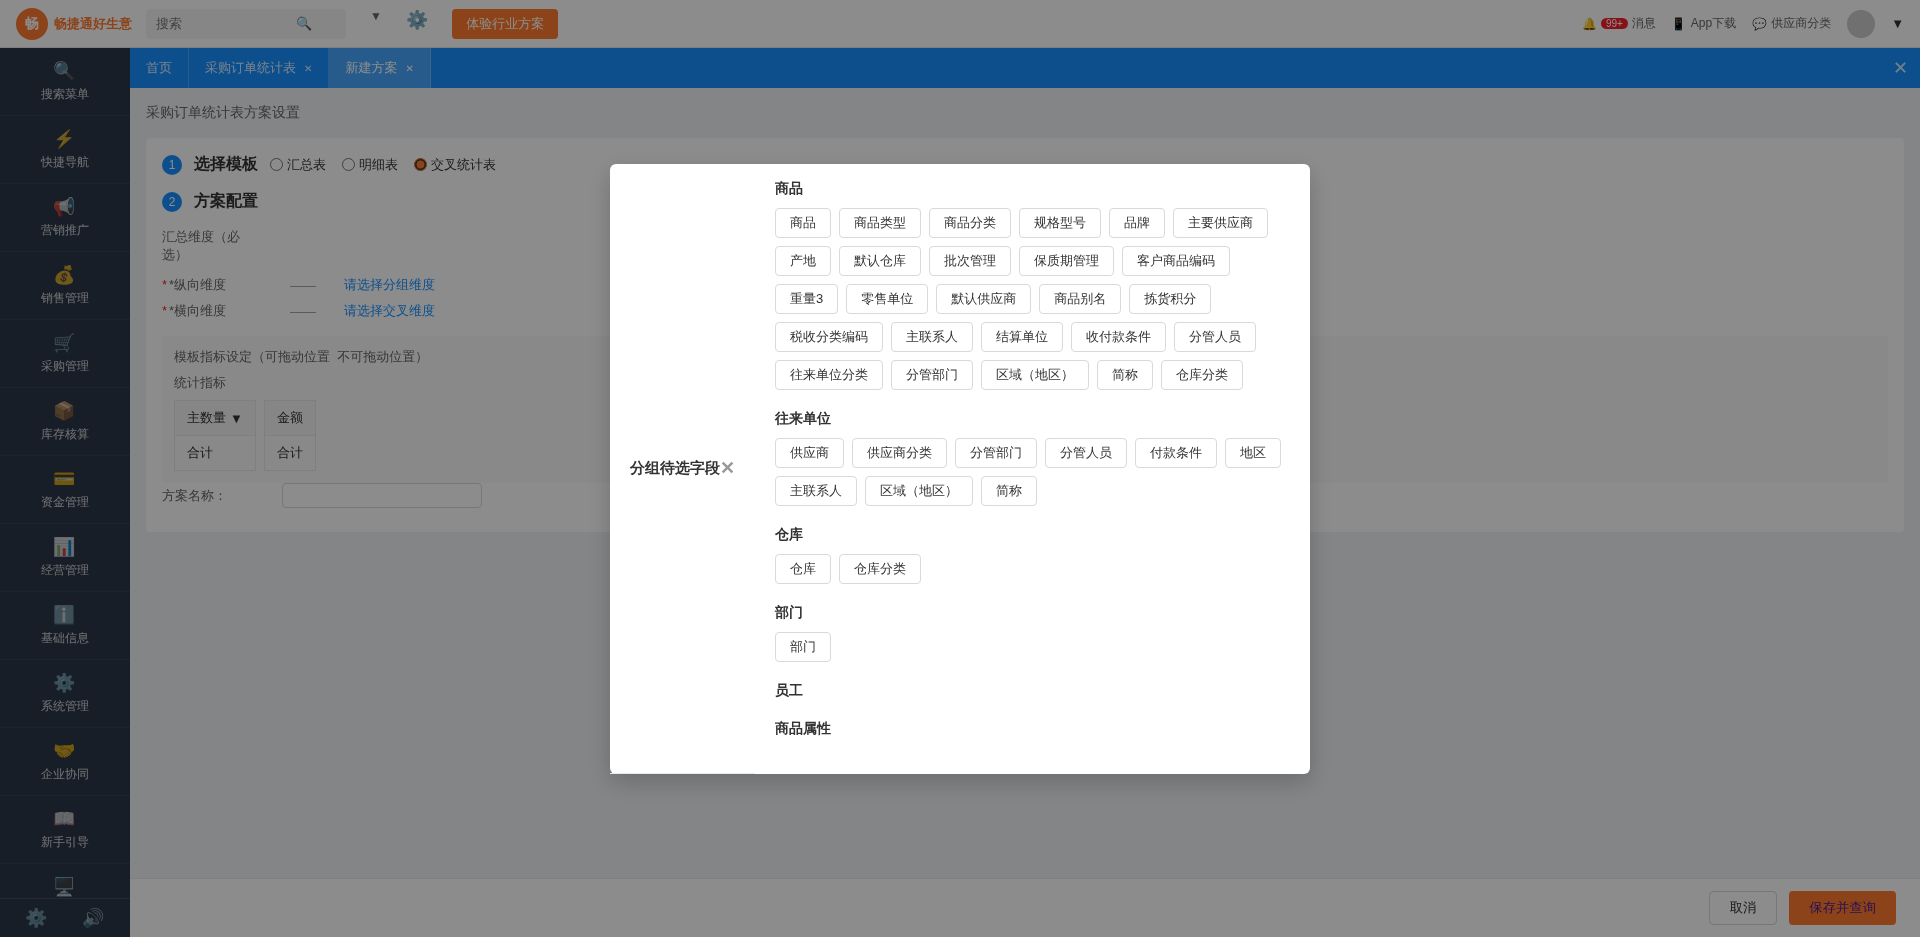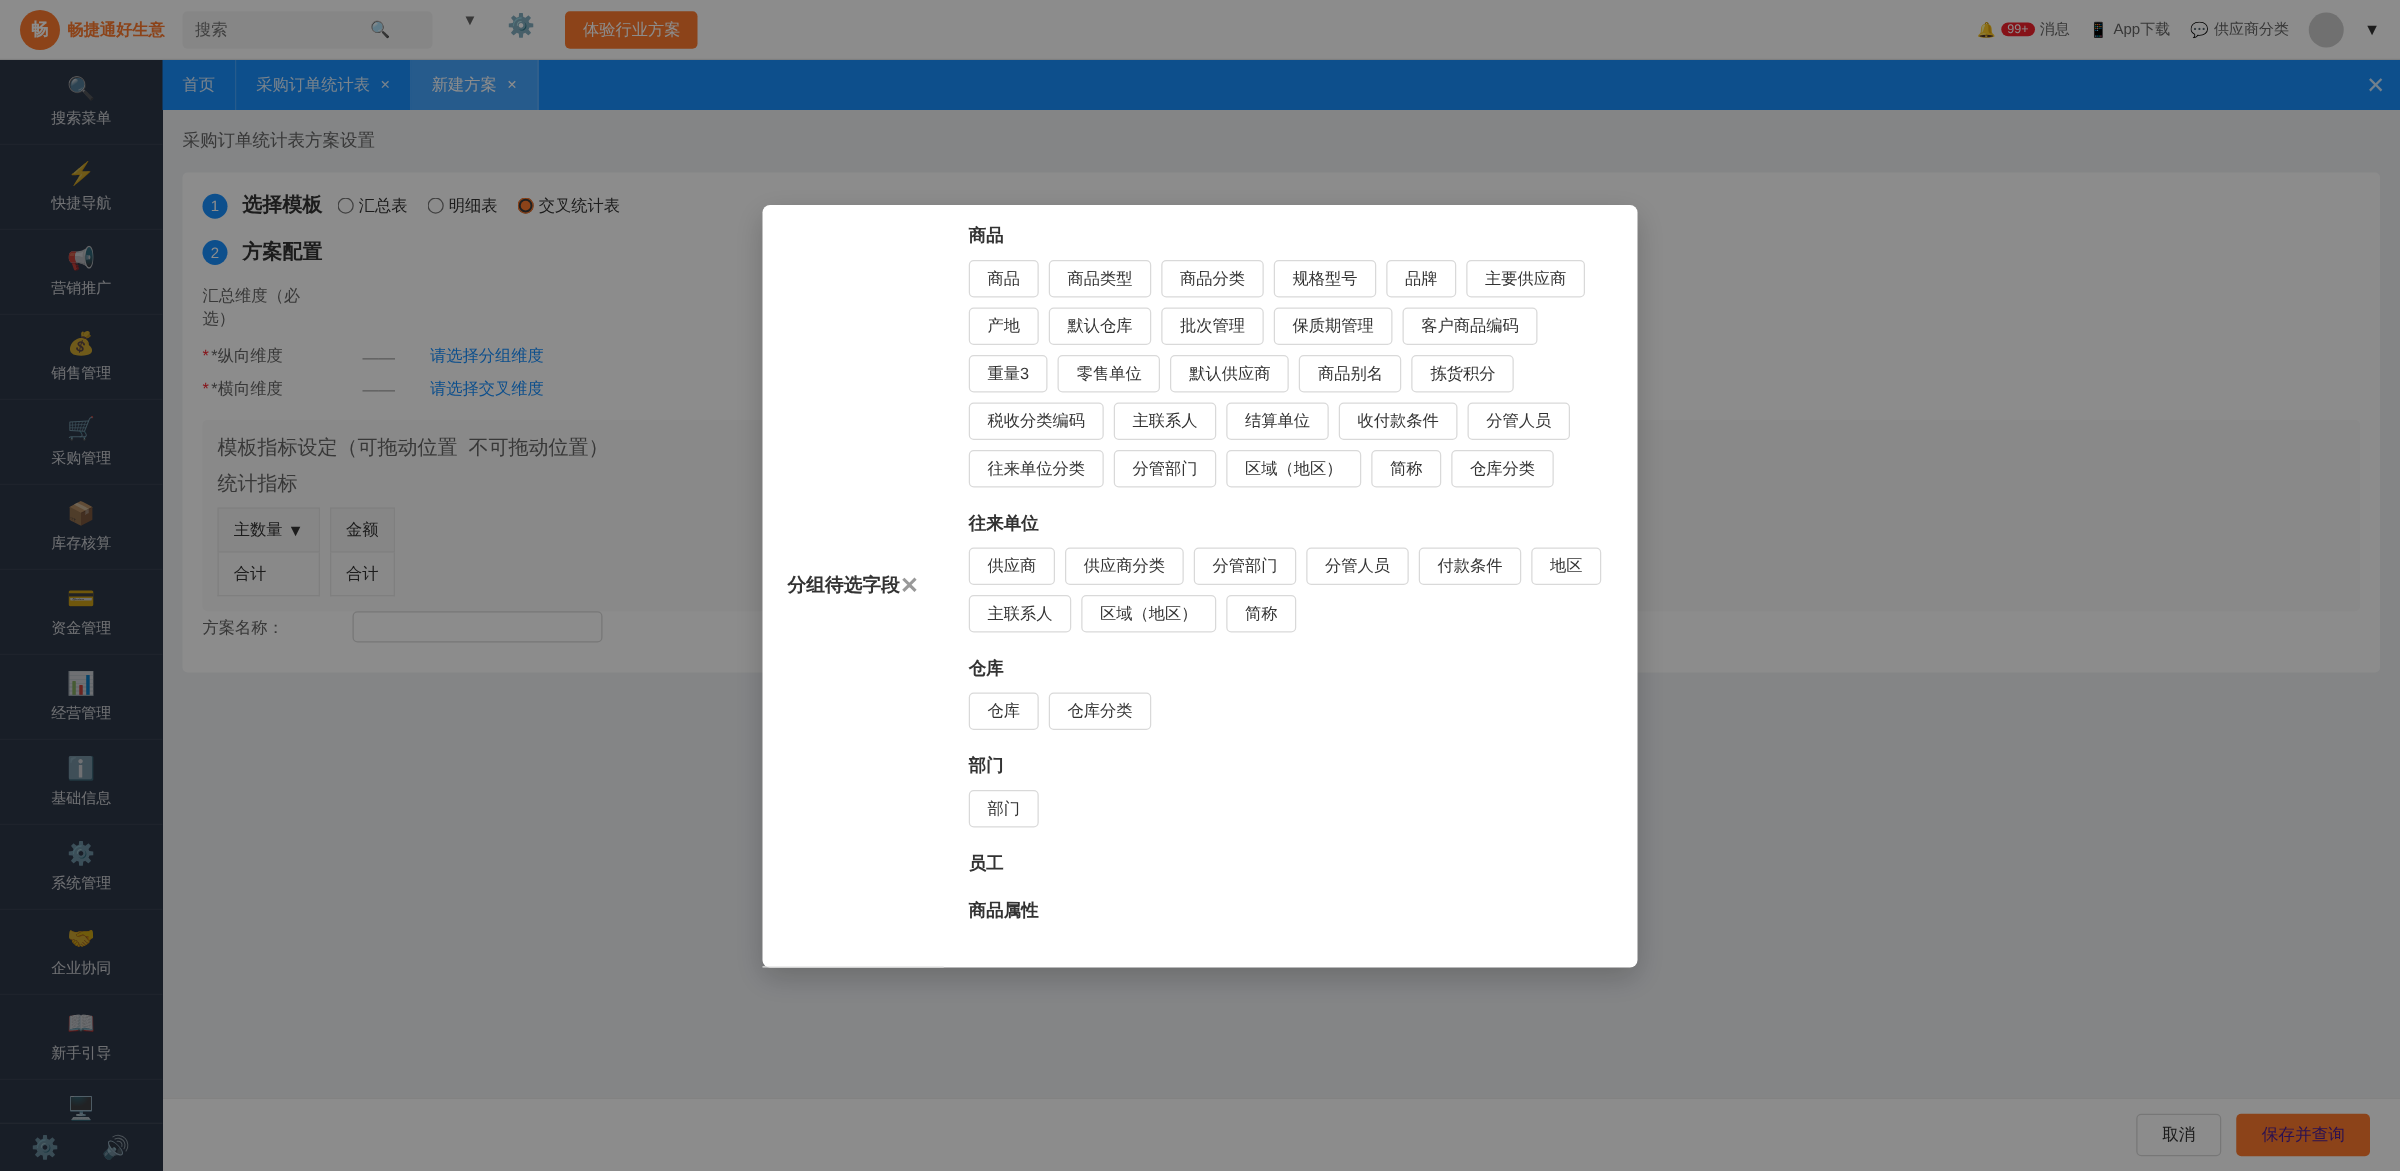--- a/index.html
+++ b/index.html
@@ -111,21 +111,21 @@
 
     .scheme-config { margin-top: 16px; }
     .form-row { display: flex; align-items: center; margin-bottom: 12px; }
     .form-label { width: 100px; color: #666; font-size: 13px; }
     .form-label.required::before { content: '*'; color: #f5222d; margin-right: 2px; }
 
     .dim-row { display: flex; align-items: center; gap: 20px; margin-bottom: 8px; }
     .dim-placeholder { color: #1890ff; cursor: pointer; font-size: 13px; }
 
     .indicator-section { margin-top: 16px; background: #f9f9f9; padding: 12px; border-radius: 4px; }
-    .indicator-title { font-size: 16px; color: #666; margin-bottom: 8px; }
+    .indicator-title { font-size: 13px; color: #666; margin-bottom: 8px; }
     .table-cell { padding: 8px 12px; border-right: 1px solid #e8e8e8; font-size: 13px; }
 
     .tips-section { margin-top: 12px; font-size: 12px; color: #999; }
 
     .save-option { display: flex; align-items: center; gap: 8px; margin-top: 16px; }
     .scheme-name-input { border: 1px solid #d9d9d9; border-radius: 4px; padding: 4px 8px; width: 200px; }
 
     
     .footer-btns {
       position: fixed; bottom: 0; left: 130px; right: 0;

